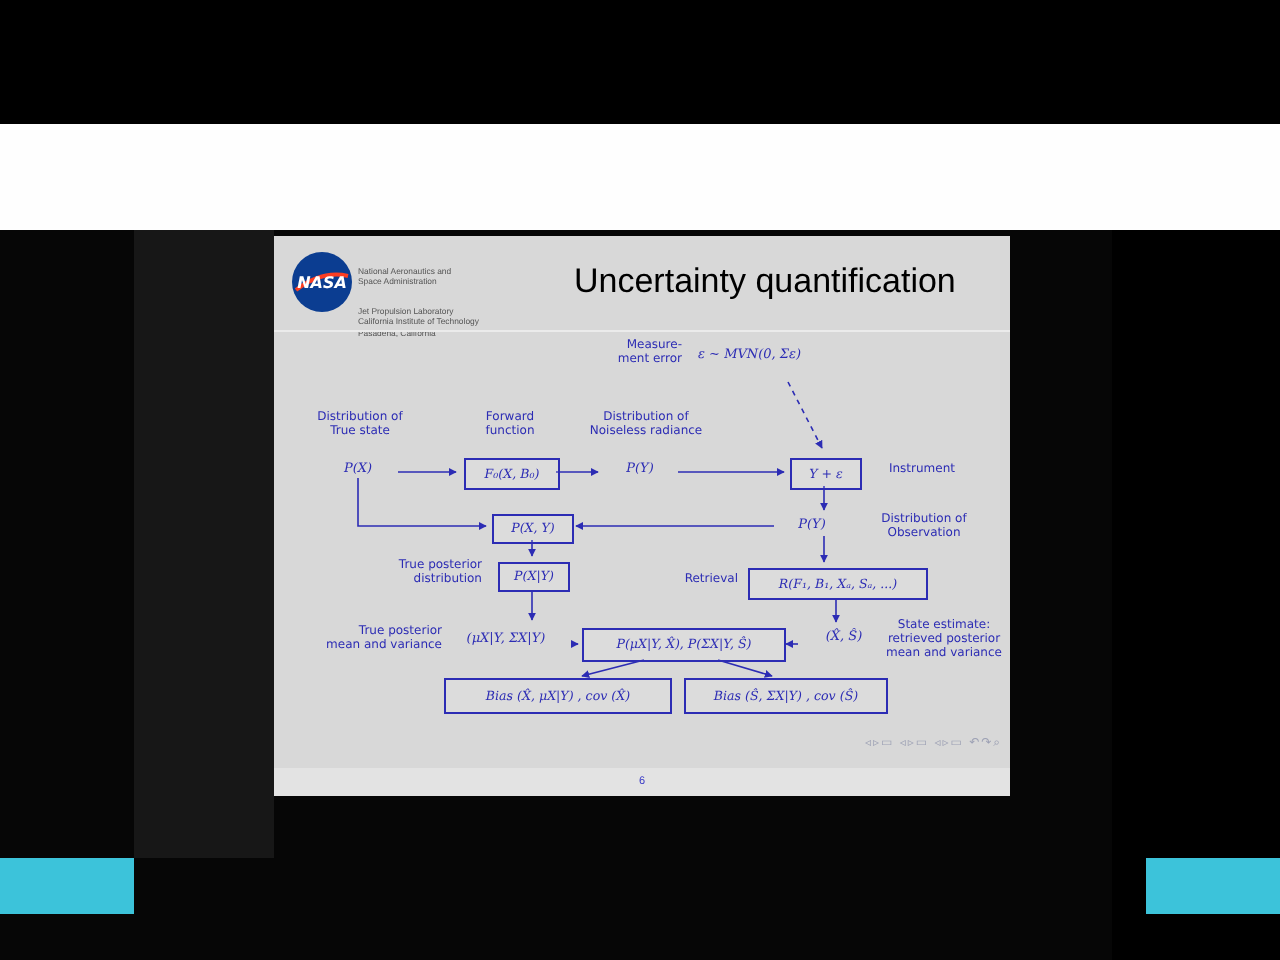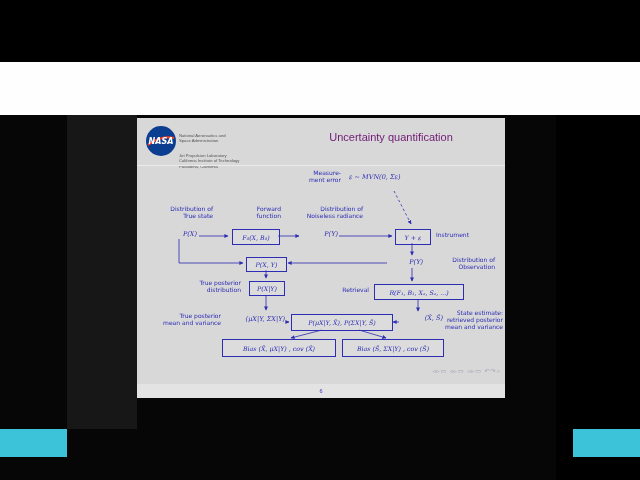--- a/index.html
+++ b/index.html
@@ -19,32 +19,32 @@
   #leftstrip{left:67px;top:115px;width:70px;height:314px;background:#171717;}
   #footerbar{left:65px;top:400px;width:510px;height:18px;background:#2da6b6;
     display:flex;align-items:center;justify-content:center;}
   #footerbar span{font-size:7.5px;font-weight:700;color:#11484f;letter-spacing:0.2px;}
   #cyan-l{left:0;top:429px;width:67px;height:28px;background:#3cc3da;}
   #cyan-r{left:573px;top:429px;width:67px;height:28px;background:#3cc3da;}
 
   
   #slide{left:137px;top:118px;width:368px;height:280px;background:#d8d8d8;}
   #slide .sep{left:0;top:47px;width:368px;height:1px;background:#ebebeb;}
-  #slide-title{left:150px;top:13px;width:208px;text-align:center;font-size:11px;color:#701a75;}
+  #slide-title{left:150px;top:13px;width:208px;text-align:left;font-size:17px;color:#000000;}
   #nasa-text{left:42px;top:9px;font-size:4.2px;line-height:1.35;color:#555;white-space:pre-line;}
   #nasa-text .blk{margin-bottom:3px;white-space:pre-line;}
   #footline{left:0;top:266px;width:368px;height:14px;background:#e3e3e3;
     display:flex;align-items:center;justify-content:center;}
   #footline span{font-size:5.5px;color:#3b3bc6;}
   #navicons{left:238px;top:249px;width:126px;text-align:right;font-size:6px;color:#9ca0b4;letter-spacing:1px;}
 
   
   .d{position:absolute;font-size:6px;line-height:1.15;color:#2c2cb4;white-space:pre-line;
-     font-family:"DejaVu Sans", sans-serif;}
-  .ctr{text-align:right;}
+     font-family:"DejaVu Sans", sans-serif;text-align:center;}
+  .ctr{text-align:center;}
   .rgt{text-align:right;}
   .mth{font-family:"DejaVu Serif", serif;font-style:italic;font-size:6.5px;white-space:nowrap;}
   .bx{position:absolute;border:1px solid #2c2cb4;display:flex;align-items:center;justify-content:center;
       font-size:6.3px;color:#2c2cb4;font-family:"DejaVu Serif", serif;font-style:italic;white-space:nowrap;
       background:rgba(255,255,255,0.12);}
   svg.wires{position:absolute;left:0;top:0;pointer-events:none;}
 </style>
 </head>
 <body>
 

